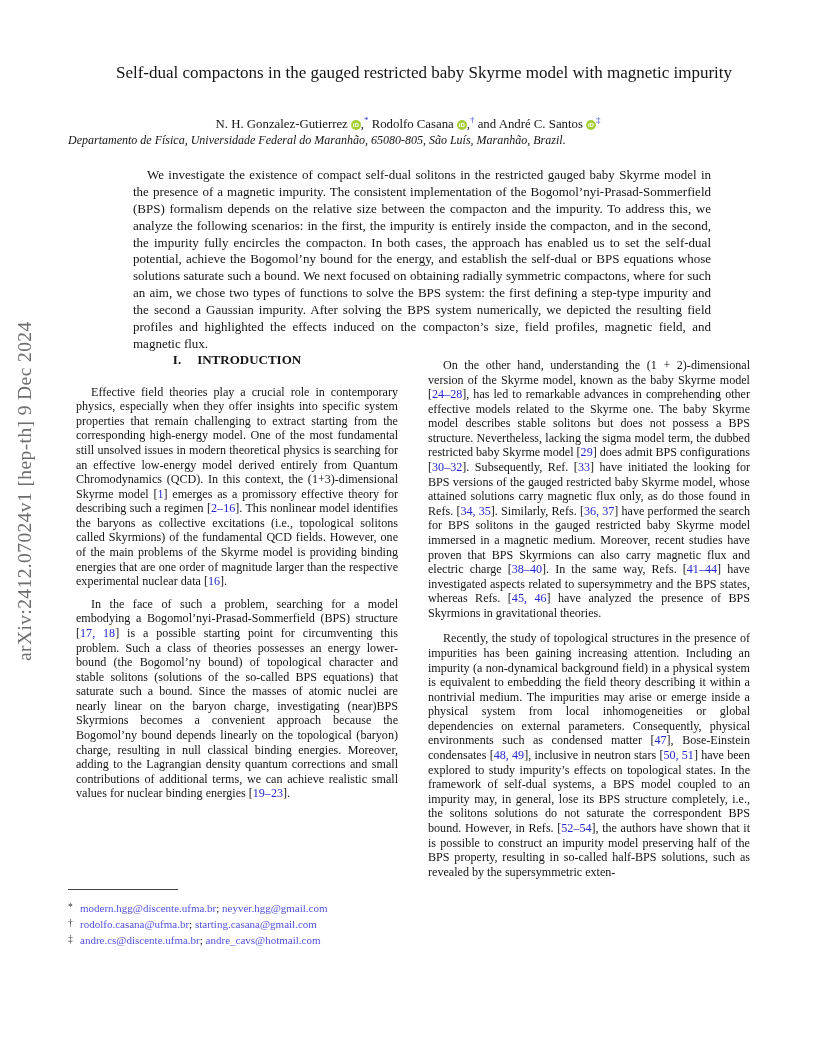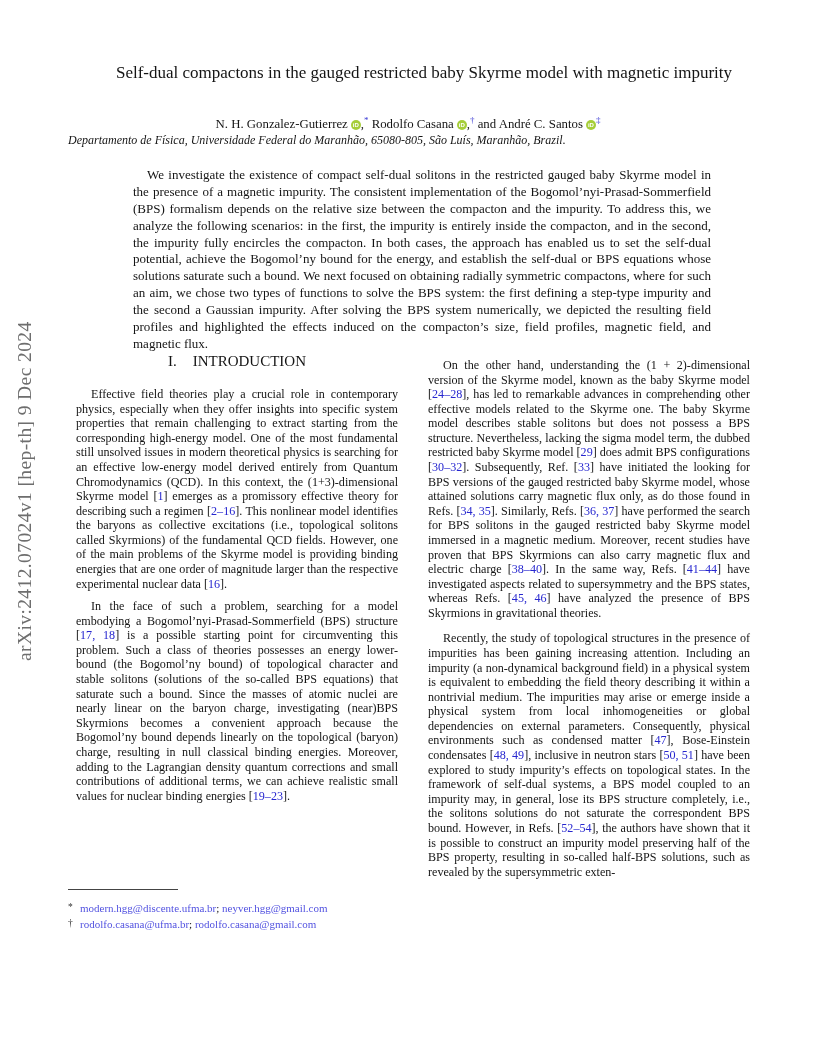--- a/index.html
+++ b/index.html
@@ -78,22 +78,22 @@
     position:absolute;
     width:338px;
     font-size:12.1px;
     line-height:1.206;
     text-align:justify;
   }
   .col-left{left:68px;top:350px;}
   .col-right{left:420px;top:350px;}
   .section-heading{
     text-align:center;
-    font-weight:normal;
-    font-size:15px;
+    font-weight:bold;
+    font-size:13px;
     margin:2px 0 17px 0;
   }
   .section-number{display:inline-block;margin-right:16px;}
   .column p{margin:8px;text-indent:15px;}
   .column p.gap-above{margin-top:11px;}
   .cite{color:#2626cf;cursor:pointer;}
   .footnote-block{
     position:absolute;
     left:68px;width:338px;top:889px;
     font-size:11px;
@@ -146,17 +146,18 @@
 
   <div class="column col-right">
     <p><span>On the other hand, understanding the (1 + 2)-dimensional version of the Skyrme model, known as the baby Skyrme model [</span><span class="cite">24–28</span><span>], has led to remarkable advances in comprehending other effective models related to the Skyrme one. The baby Skyrme model describes stable solitons but does not possess a BPS structure. Nevertheless, lacking the sigma model term, the dubbed restricted baby Skyrme model [</span><span class="cite">29</span><span>] does admit BPS configurations [</span><span class="cite">30–32</span><span>]. Subsequently, Ref. [</span><span class="cite">33</span><span>] have initiated the looking for BPS versions of the gauged restricted baby Skyrme model, whose attained solutions carry magnetic flux only, as do those found in Refs. [</span><span class="cite">34, 35</span><span>]. Similarly, Refs. [</span><span class="cite">36, 37</span><span>] have performed the search for BPS solitons in the gauged restricted baby Skyrme model immersed in a magnetic medium. Moreover, recent studies have proven that BPS Skyrmions can also carry magnetic flux and electric charge [</span><span class="cite">38–40</span><span>]. In the same way, Refs. [</span><span class="cite">41–44</span><span>] have investigated aspects related to supersymmetry and the BPS states, whereas Refs. [</span><span class="cite">45, 46</span><span>] have analyzed the presence of BPS Skyrmions in gravitational theories.</span></p>
     <p class="gap-above"><span>Recently, the study of topological structures in the presence of impurities has been gaining increasing attention. Including an impurity (a non-dynamical background field) in a physical system is equivalent to embedding the field theory describing it within a nontrivial medium. The impurities may arise or emerge inside a physical system from local inhomogeneities or global dependencies on external parameters. Consequently, physical environments such as condensed matter [</span><span class="cite">47</span><span>], Bose-Einstein condensates [</span><span class="cite">48, 49</span><span>], inclusive in neutron stars [</span><span class="cite">50, 51</span><span>] have been explored to study impurity’s effects on topological states. In the framework of self-dual systems, a BPS model coupled to an impurity may, in general, lose its BPS structure completely, i.e., the solitons solutions do not saturate the correspondent BPS bound. However, in Refs. [</span><span class="cite">52–54</span><span>], the authors have shown that it is possible to construct an impurity model preserving half of the BPS property, resulting in so-called half-BPS solutions, such as revealed by the supersymmetric exten-</span></p>
   </div>
 
   <div class="footnote-block">
     <div class="fn-rule"></div>
     <div>
         <div class="footnote"><span class="fn-marker">*</span><a class="email">modern.hgg@discente.ufma.br</a>; <a class="email">neyver.hgg@gmail.com</a></div>
-        <div class="footnote"><span class="fn-marker">†</span><a class="email">rodolfo.casana@ufma.br</a>; <a class="email">rodolfo.casana@gmail.com</a></div>
+        <div class="footnote"><span class="fn-marker">†</span><a class="email">rodolfo.casana@ufma.br</a>; <a class="email">starting.casana@gmail.com</a></div>
+        <div class="footnote"><span class="fn-marker">‡</span><a class="email">andre.cs@discente.ufma.br</a>; <a class="email">andre_cavs@hotmail.com</a></div>
       </div>
   </div>
 
 </div>
 
 </body></html>

